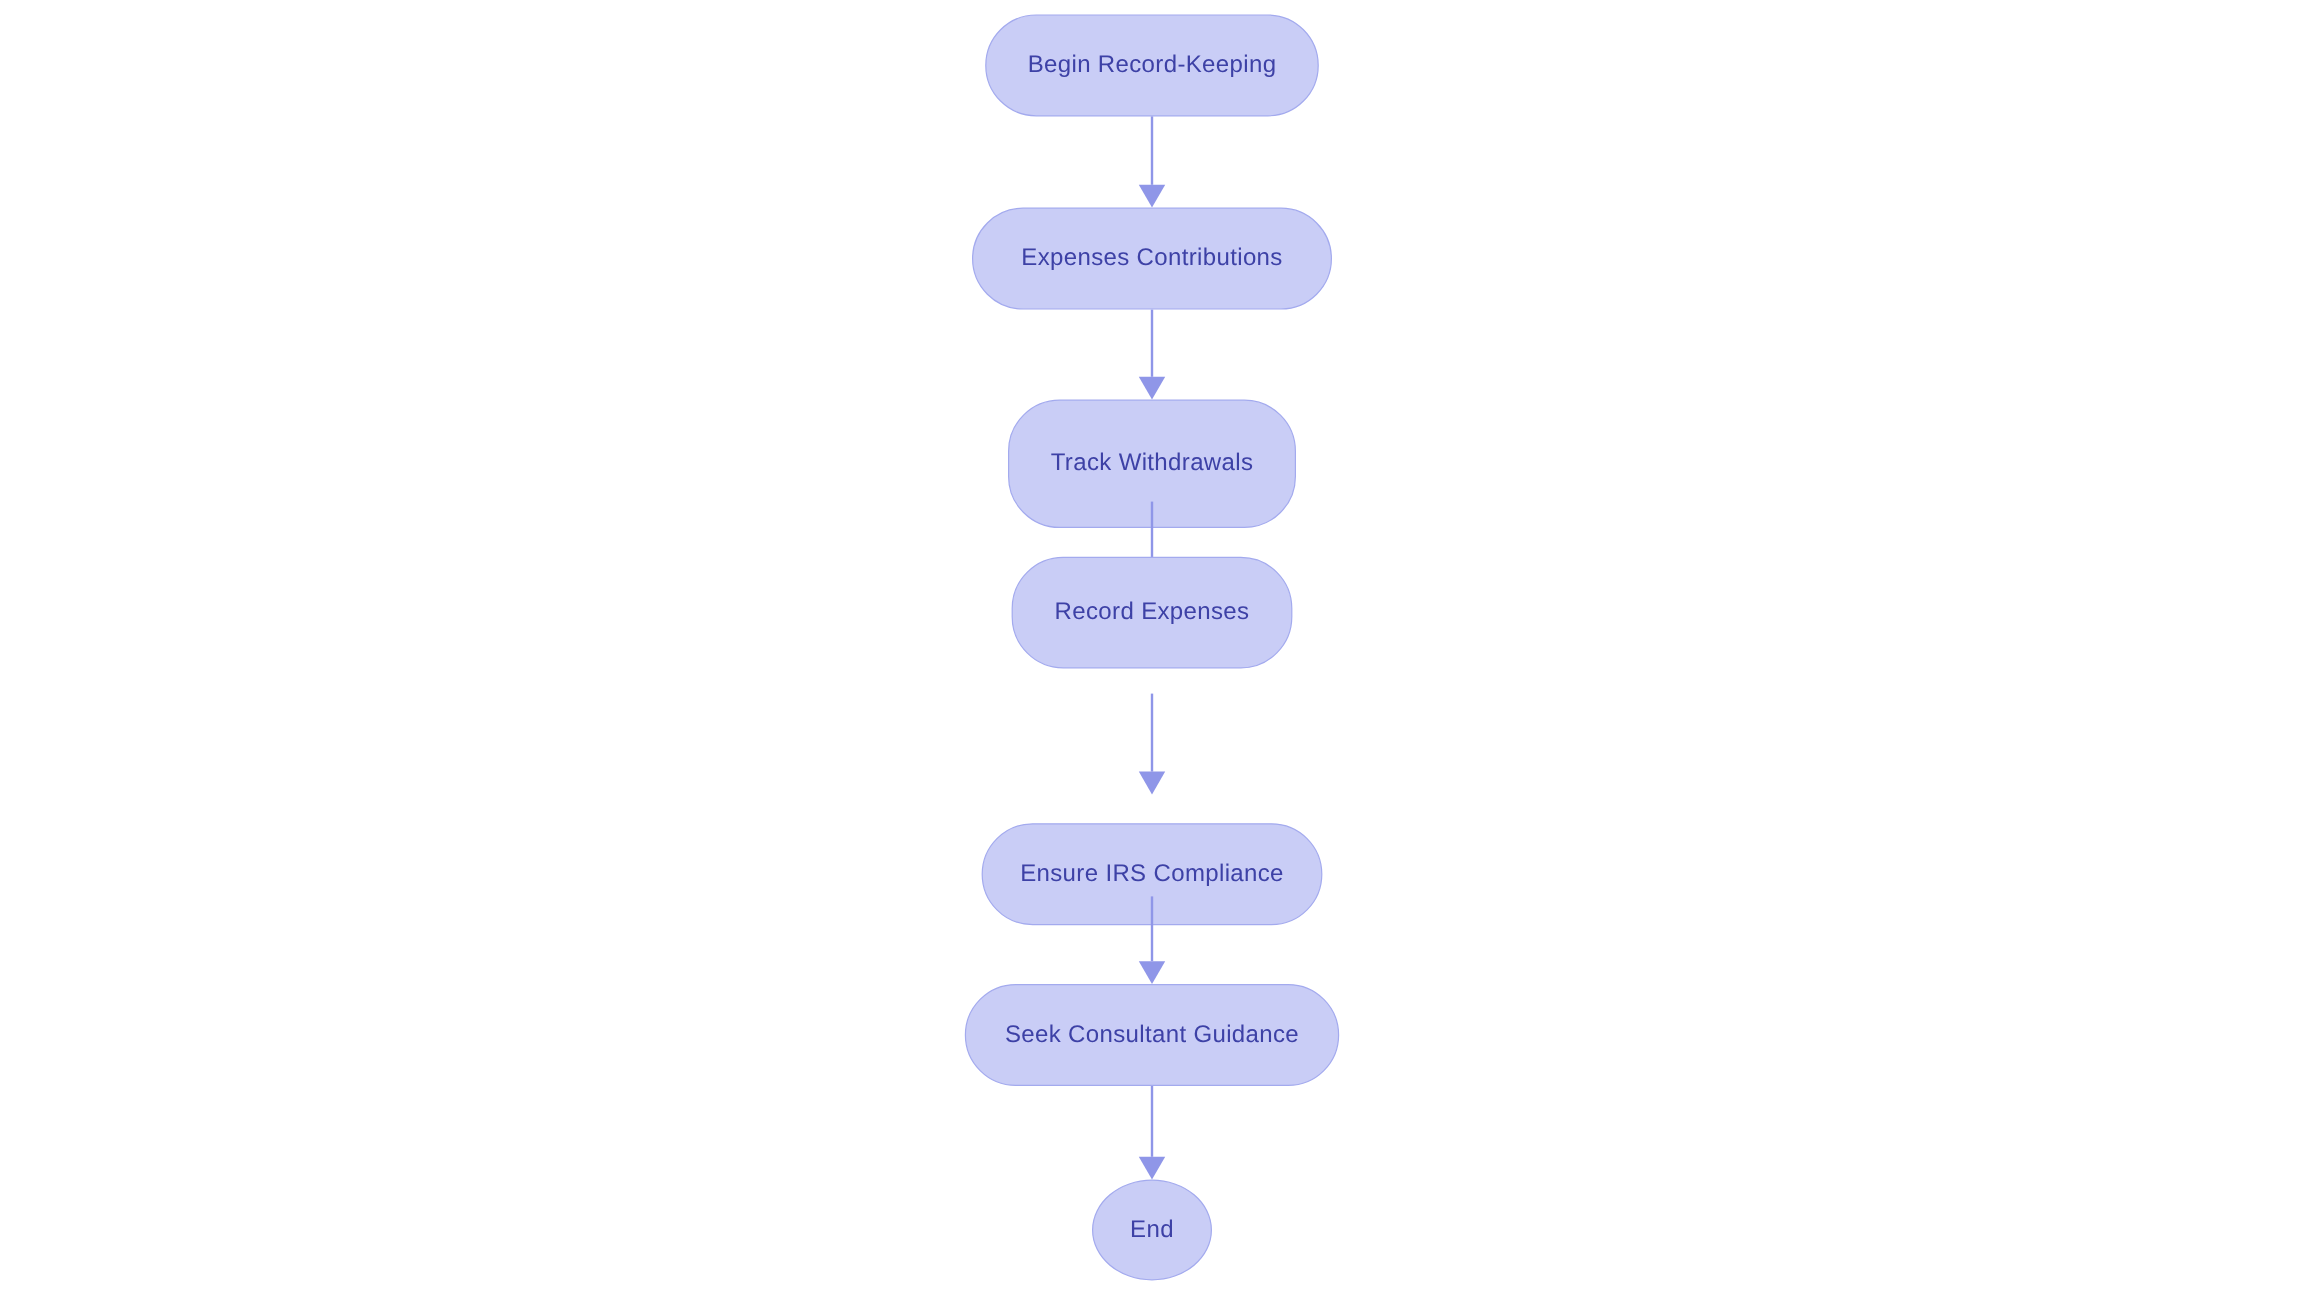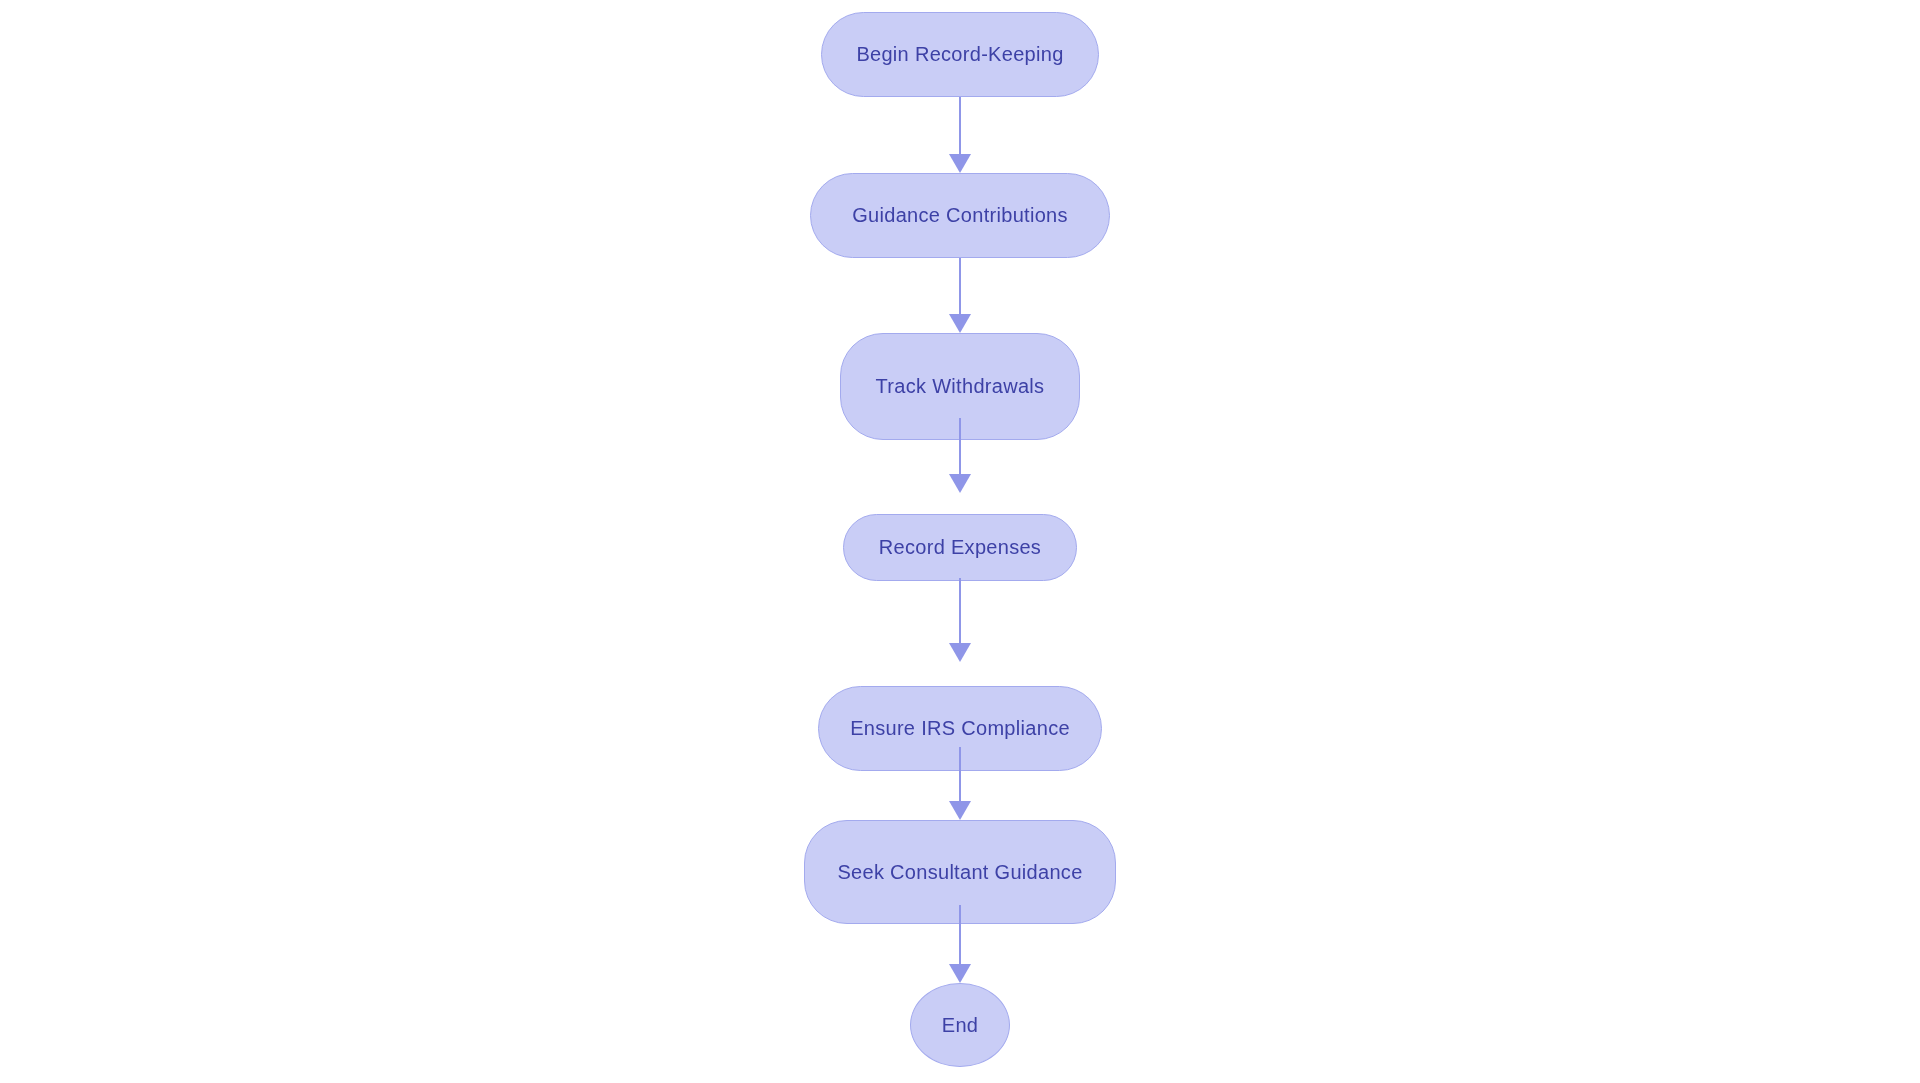--- a/index.html
+++ b/index.html
@@ -31,23 +31,23 @@
     border-radius: 43px;
     color: var(--node-text);
     font-size: 20px;
     letter-spacing: 0.3px;
     text-align: center;
   }
   .node .label { display: inline-block; }
   .n1 { left: 821px; top: 12px;  width: 278px; height: 85px; }
   .n2 { left: 810px; top: 173px; width: 300px; height: 85px; }
   .n3 { left: 840px; top: 333px; width: 240px; height: 107px; }
-  .n4 { left: 843px; top: 514px; width: 234px; height: 67px; }
+  .n4 { left: 843px; top: 464px; width: 234px; height: 93px; }
   .n5 { left: 818px; top: 662px; width: 284px; height: 85px; margin-top: 24px; }
-  .n6 { left: 804px; top: 820px; width: 312px; height: 104px; }
+  .n6 { left: 804px; top: 820px; width: 312px; height: 85px; }
   .n7 { left: 910px; top: 983px; width: 100px; height: 84px; border-radius: 50%; }
 
   .connector {
     position: absolute;
     left: 959px;
     width: 2px;
     background: var(--arrow);
   }
   .connector::after {
     content: "";
@@ -70,21 +70,21 @@
 <body>
 
 <div class="canvas">
 
   <div class="node n1">
     <span class="label">Begin Record-Keeping</span>
   </div>
   <div class="connector c1"></div>
 
   <div class="node n2">
-    <span class="label">Guidance Contributions</span>
+    <span class="label">Expenses Contributions</span>
   </div>
   <div class="connector c2"></div>
 
   <div class="node n3">
     <span class="label">Track Withdrawals</span>
   </div>
   <div class="connector c3"></div>
 
   <div class="node n4">
     <span class="label">Record Expenses</span>

